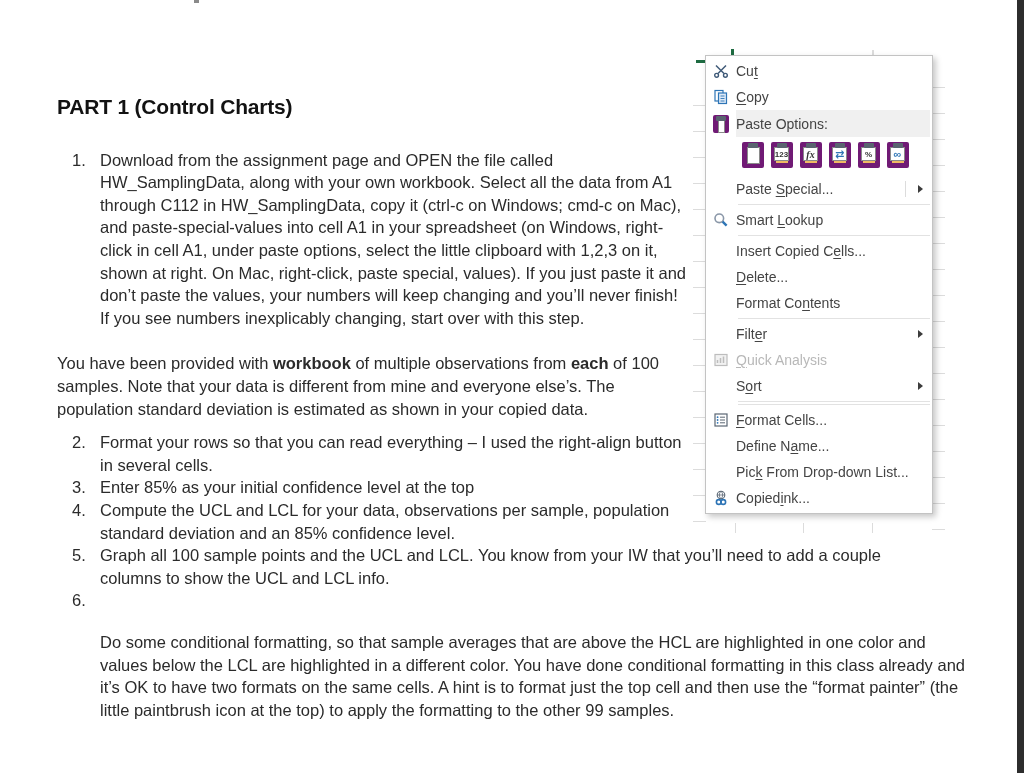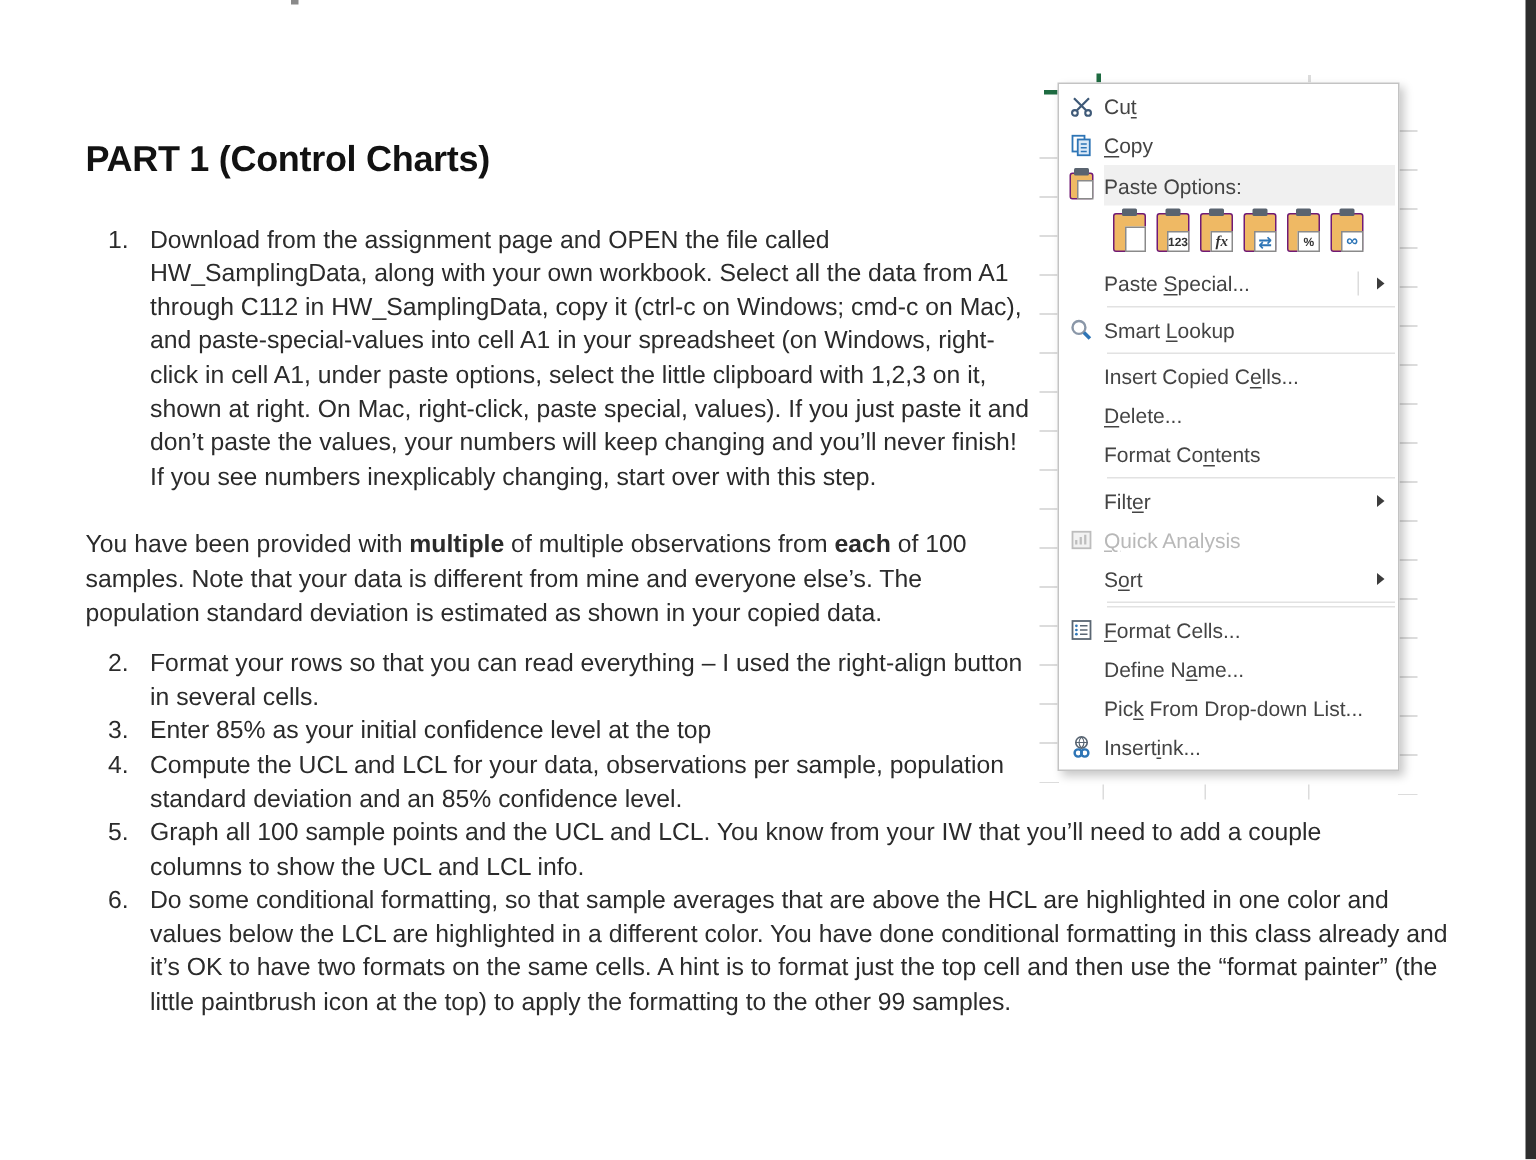--- a/index.html
+++ b/index.html
@@ -1,48 +1,48 @@
 <!DOCTYPE html>
 <html><head>
 <meta charset="utf-8">
 <style>
   html,body{margin:0;padding:0;background:#fff;}
   .screen{position:relative;width:1024px;height:773px;background:#ffffff;overflow:hidden;
           font-family:"Liberation Sans","DejaVu Sans",sans-serif;color:#2b2b2b;}
   
   .content{position:absolute;left:57px;top:96px;width:910px;}
-  .doc-title{font-size:24px;font-weight:700;color:#121212;margin:0 0 30px 0;letter-spacing:-.2px;}
+  .doc-title{font-size:21px;font-weight:700;color:#121212;margin:0 0 30px 0;letter-spacing:-.2px;}
   .body-text{font-size:16.5px;line-height:22.6px;}
   .step{display:flex;margin-left:15px;}
   .step .num{width:28px;flex-shrink:0;}
   .txt-1,.txt-2,.txt-4{max-width:588px;}
   .txt-3{max-width:588px;}
   .txt-5{max-width:842px;}
-  .txt-6{max-width:874px;}
+  .txt-6{max-width:874px;margin-top:42px;}
   .note{margin:23px 0 11px 0;max-width:636px;}
   .note b{font-weight:700;}
   
   .menu{position:absolute;left:705px;top:55px;width:226px;background:#fff;
         border:1px solid #c3c3c3;box-shadow:3px 3px 6px rgba(0,0,0,.22);
         padding:2px 0;font-size:14px;color:#444;z-index:5;}
   .mrow{display:flex;align-items:center;height:26px;position:relative;}
   .gutter{width:30px;flex-shrink:0;display:flex;justify-content:center;align-items:center;}
   .lbl{flex:1;white-space:nowrap;}
   .u{text-decoration:underline;text-underline-offset:2px;}
   .mrow.header{height:27px;}
   .mrow.header .lbl{background:#f0f0f0;font-weight:400;height:100%;display:flex;align-items:center;margin-right:2px;}
   .mrow.disabled .lbl{color:#b8b8b8;}
   .arr{position:absolute;right:9px;width:0;height:0;border-left:5px solid #3c3c3c;
        border-top:4px solid transparent;border-bottom:4px solid transparent;}
   .vline{position:absolute;right:26px;top:5px;width:1px;height:16px;background:#dcdcdc;}
   .msep{height:1px;background:#e2e2e2;margin:2px 2px 2px 32px;}
   
   .picons{display:flex;gap:7px;padding:5px 0 6px 36px;height:28px;}
-  .cb{position:relative;width:22px;height:26px;background:#efb964;border:1px solid #701a75;
-      border-radius:2px;box-sizing:border-box;display:flex;align-items:flex-end;justify-content:flex-end;}
+  .cb{position:relative;width:22px;height:26px;background:#efb964;border:5px solid #701a75;
+      border-radius:2px;box-sizing:border-box;display:flex;align-items:flex-start;justify-content:flex-end;}
   .cb::before{content:"";position:absolute;top:-4px;left:50%;transform:translateX(-50%);
       width:10px;height:5px;background:#5a6470;border-radius:1px;}
   .cb .page{width:12px;height:15px;background:#fff;border:1px solid #8a8a8a;margin:0 -1px -1px 0;}
   .cb .chip{min-width:13px;height:12px;background:#fff;border:1px solid #8a8a8a;margin:0 -1px -1px 0;
       display:flex;align-items:center;justify-content:center;font-size:8px;font-weight:700;color:#333;}
   .cb .chip.fx{font-style:italic;font-family:Liberation Serif, serif;font-size:10px;}
   .cb .chip.blue{color:#2e75b6;font-size:10px;}
   .cb .chip.big{font-size:11px;}
   
   .cb.small{width:16px;height:18px;}
@@ -66,21 +66,21 @@
   <div class="top-tick"></div>
 
   <div class="content body-text">
     <h1 class="doc-title">PART 1 (Control Charts)</h1>
 
     <div class="step">
       <span class="num">1.</span>
       <span class="txt-1">Download from the assignment page and OPEN the file called HW_SamplingData, along with your own workbook. Select all the data from A1 through C112 in HW_SamplingData, copy it (ctrl-c on Windows; cmd-c on Mac), and paste-special-values into cell A1 in your spreadsheet (on Windows, right-click in cell A1, under paste options, select the little clipboard with 1,2,3 on it, shown at right. On Mac, right-click, paste special, values). If you just paste it and don’t paste the values, your numbers will keep changing and you’ll never finish! If you see numbers inexplicably changing, start over with this step.</span>
     </div>
 
-    <p class="note"><span>You have been provided with </span><b>multiple</b><span> of multiple observations from </span><b>each</b><span> of 100 samples. Note that your data is different from mine and everyone else’s. The population standard deviation is estimated as shown in your copied data.</span></p>
+    <p class="note"><span>You have been provided with </span><b>workbook</b><span> of multiple observations from </span><b>each</b><span> of 100 samples. Note that your data is different from mine and everyone else’s. The population standard deviation is estimated as shown in your copied data.</span></p>
 
     <div class="step">
       <span class="num">2.</span>
       <span class="txt-2">Format your rows so that you can read everything – I used the right-align button in several cells.</span>
     </div>
     <div class="step">
       <span class="num">3.</span>
       <span class="txt-3">Enter 85% as your initial confidence level at the top</span>
     </div>
     <div class="step">
@@ -266,19 +266,19 @@
       <span class="gutter">
           <span>
         <svg width="16" height="16" viewBox="0 0 16 16">
               <circle cx="8" cy="5" r="3.8" fill="#fff" stroke="#5a6673" stroke-width="1.1"></circle>
               <path d="M4.2 5 h7.6 M8 1.2 c-2.2 2.2 -2.2 5.4 0 7.6 M8 1.2 c2.2 2.2 2.2 5.4 0 7.6" stroke="#5a6673" stroke-width="0.8" fill="none"></path>
               <circle cx="5.8" cy="12" r="2.4" fill="none" stroke="#2e75b6" stroke-width="1.6"></circle>
               <circle cx="10.2" cy="12" r="2.4" fill="none" stroke="#2e75b6" stroke-width="1.6"></circle>
             </svg>
       </span>
         </span>
-      <span class="lbl"><span>Insert</span><span class="u">i</span><span>nk...</span></span>
+      <span class="lbl"><span>Copied</span><span class="u">i</span><span>nk...</span></span>
     </div>
 
   </div>
 
   <div class="right-bar"></div>
 </div>
 
 </body></html>

